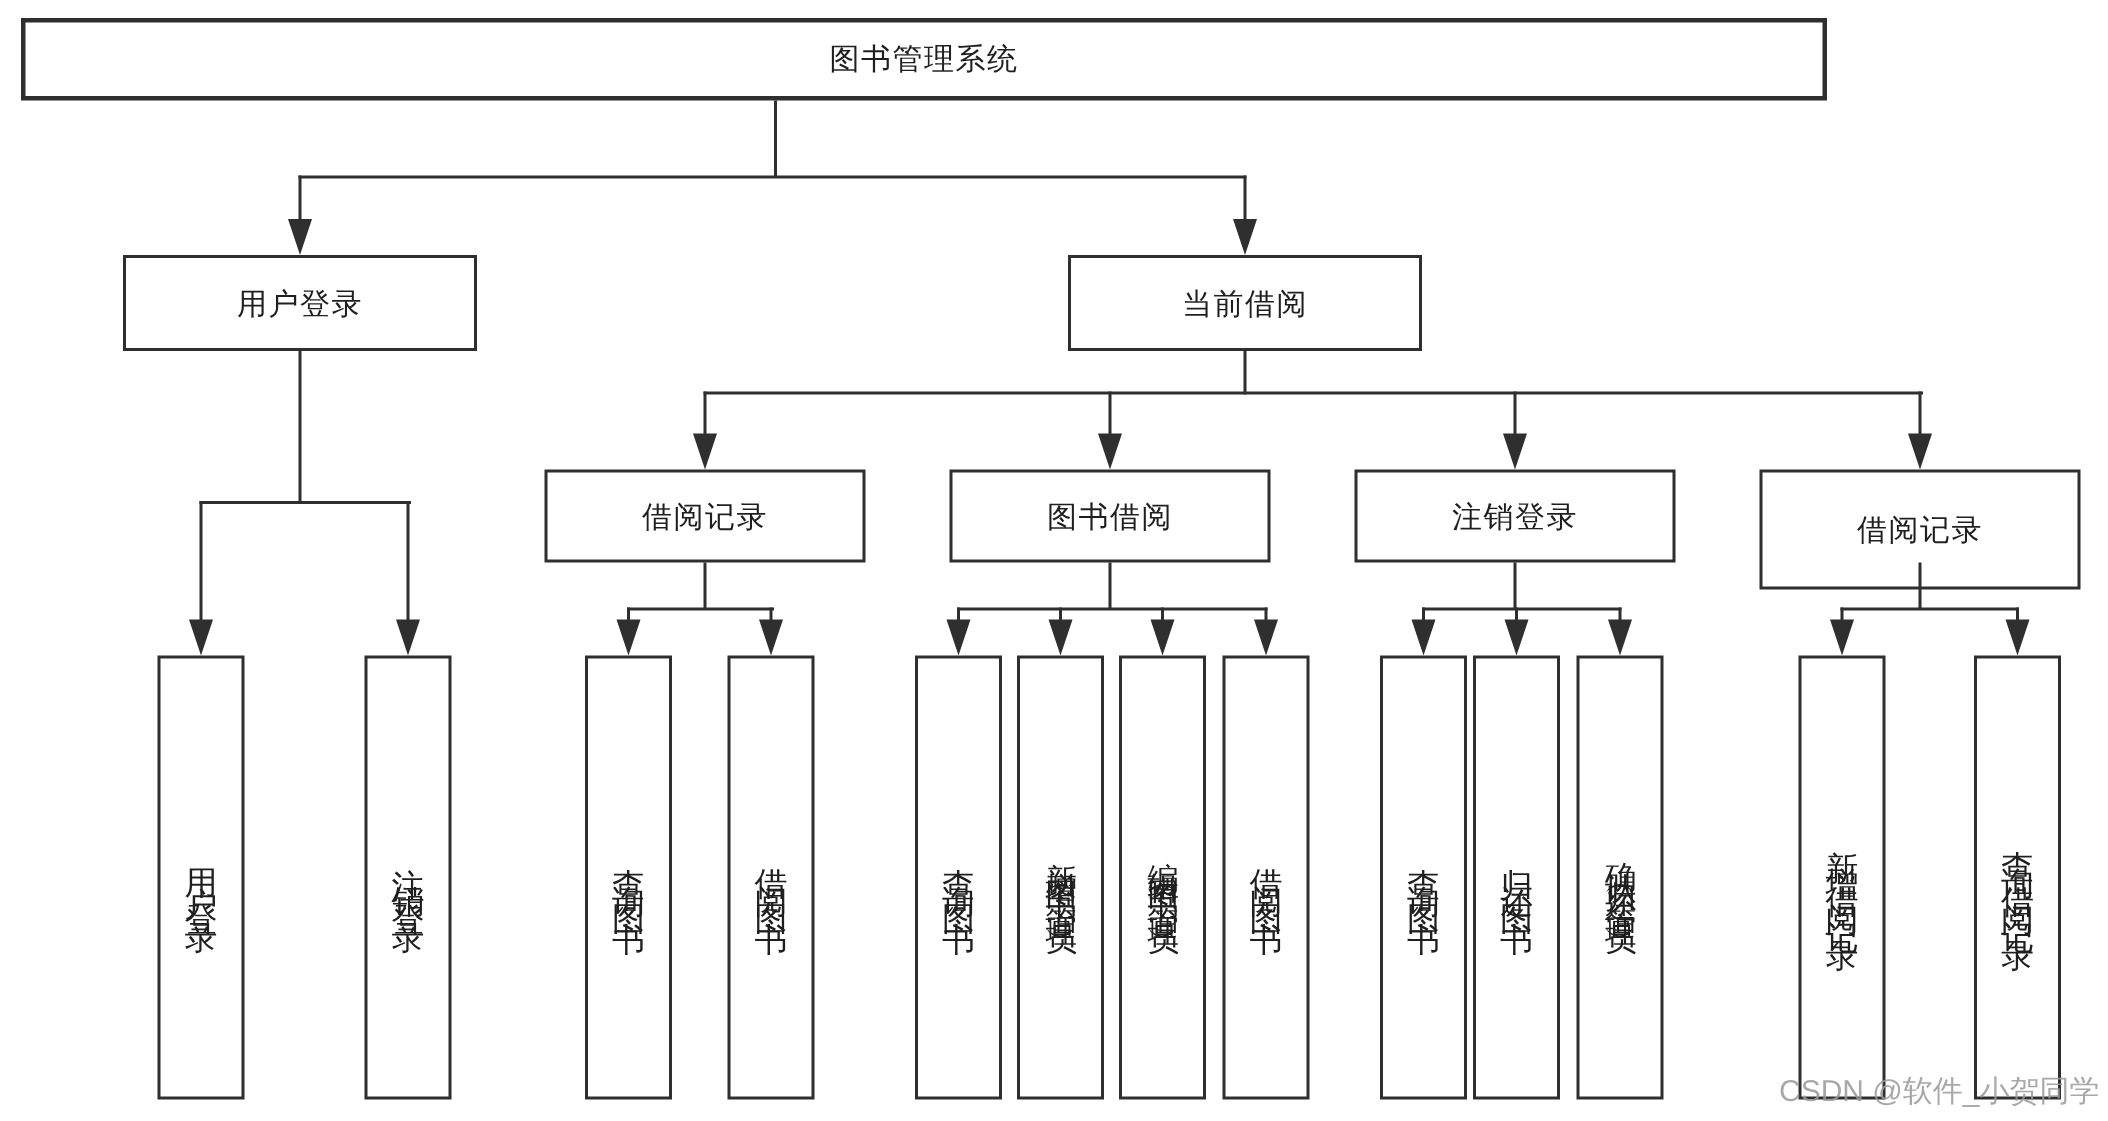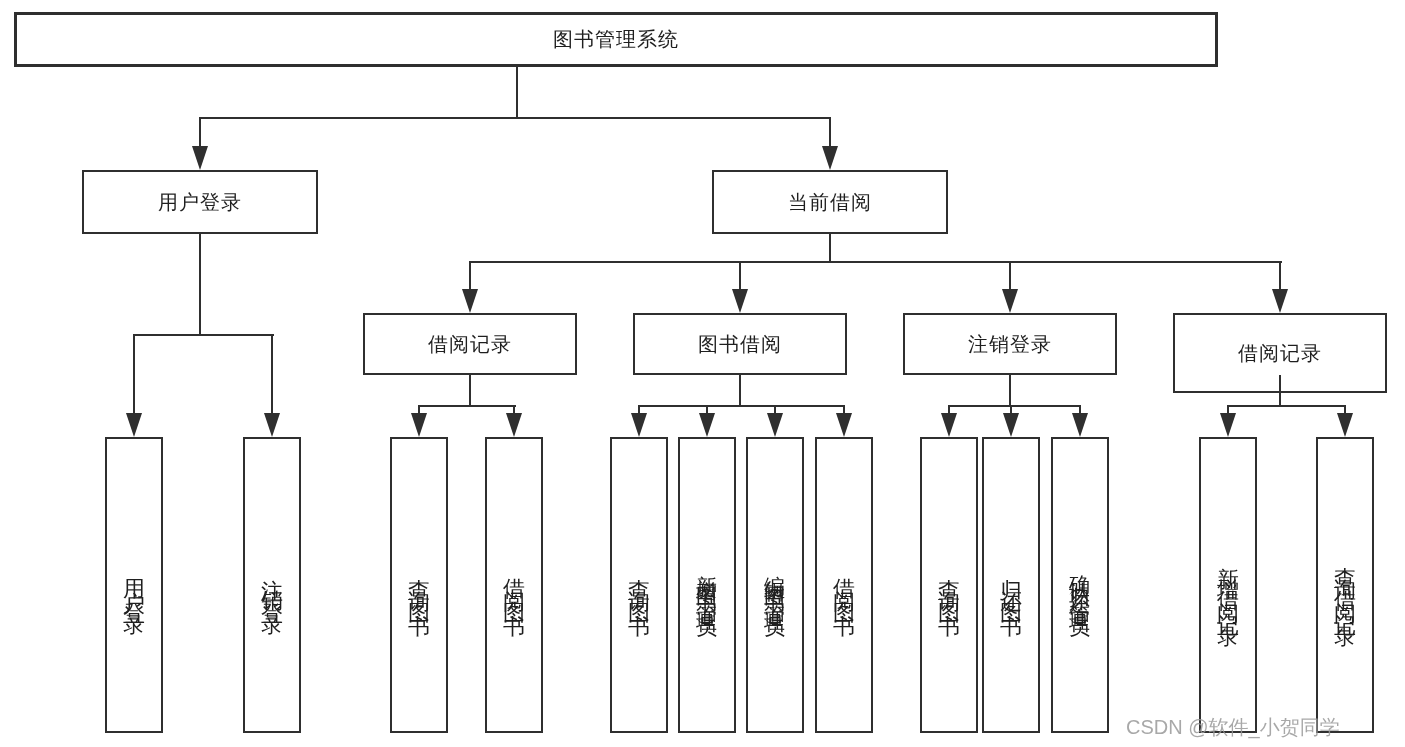--- a/index.html
+++ b/index.html
@@ -21,21 +21,21 @@
   .leaf.dense{letter-spacing:6px;font-size:21px;}
   .vline,.hline{position:absolute;background:var(--line,#2f2f2f);}
   .vline{width:2px;}
   .hline{height:2px;}
   .arrow{
     position:absolute;width:0;height:0;
     border-left:8px solid transparent;border-right:8px solid transparent;
     border-top:24px solid var(--line,#2f2f2f);
   }
   .watermark{
-    position:absolute;left:1126px;top:714px;z-index:5;
+    position:absolute;left:1186px;top:714px;z-index:5;
     font-size:20px;color:var(--wm,#9a9a9a);opacity:.85;white-space:nowrap;
   }
 </style>
 </head>
 <body>
 
 <div id="canvas" style="--line: #2f2f2f; --text: #1f1f1f; --bg: #ffffff; --wm: #9a9a9a;">
 
   <div class="box root" style="left:14px;top:12px;width:1204px;height:55px">图书管理系统</div>
 

